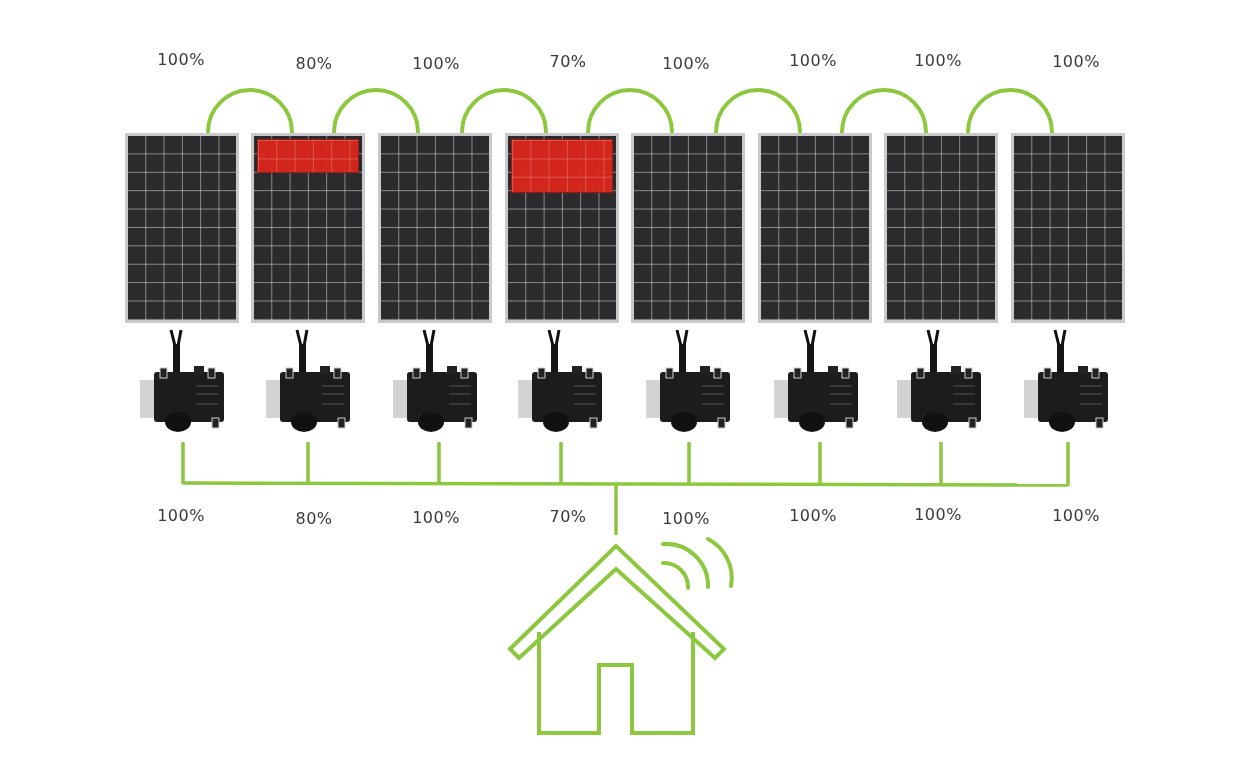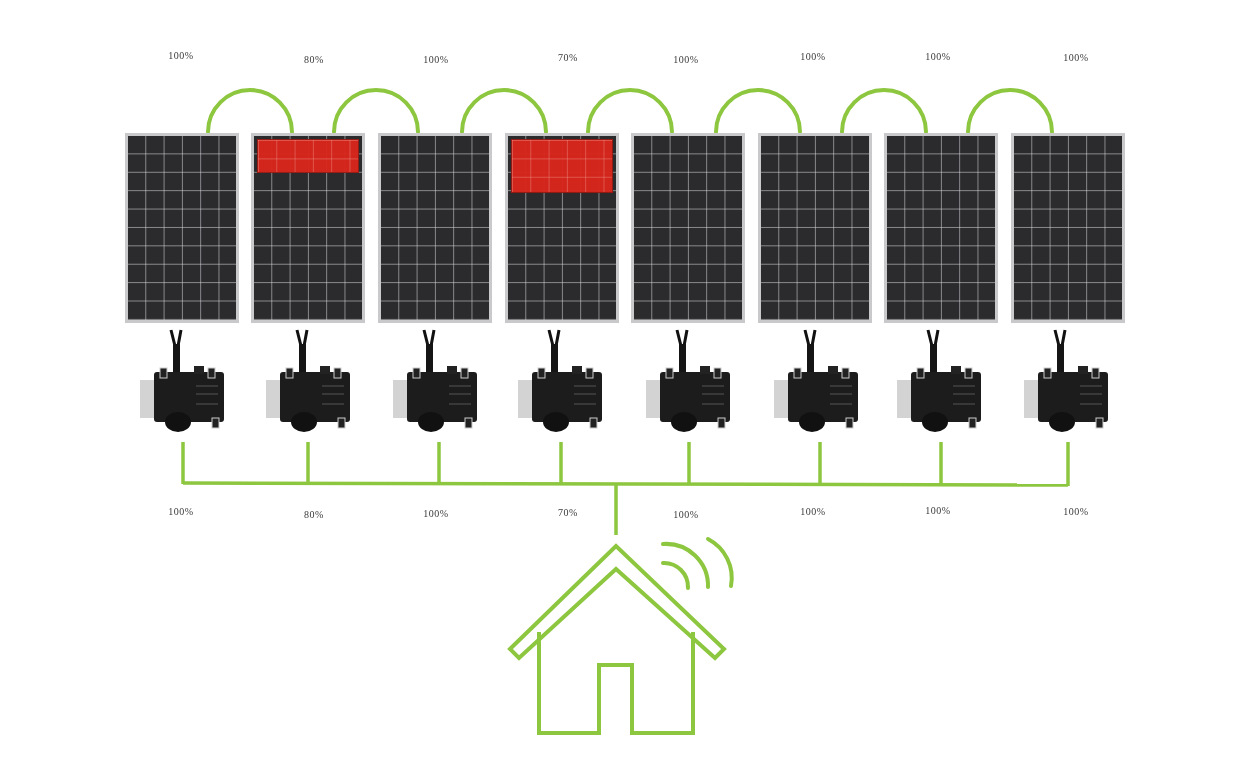--- a/index.html
+++ b/index.html
@@ -1,17 +1,17 @@
 <!DOCTYPE html>
 <html><head>
 <meta charset="utf-8">
 <style>
   html,body{margin:0;padding:0;background:#ffffff;}
   body{width:1250px;height:770px;position:relative;overflow:hidden;font-family:"DejaVu Sans","Liberation Sans",sans-serif;}
-  .label{position:absolute;font-size:10px;color:#3a3a3a;letter-spacing:0.5px;transform:translateX(-50%);white-space:nowrap;font-family:Liberation Serif, serif;}
+  .label{position:absolute;font-size:16px;color:#3a3a3a;letter-spacing:0.5px;transform:translateX(-50%);white-space:nowrap;}
   .panel{position:absolute;width:114px;height:190px;top:133px;background:#2b2b2d;border:3px solid #c9c9cb;box-sizing:border-box;
     background-image:
       linear-gradient(to right, rgba(220,220,225,0.55) 1px, transparent 1px),
       linear-gradient(to bottom, rgba(220,220,225,0.55) 1px, transparent 1px);
     background-size:18.3px 100%, 100% 18.4px;
     background-position:-1px 0, 0 -1px;}
   .shade{position:absolute;left:3px;right:3px;top:3px;background:#d9261c;border:1px solid #9a1a14;opacity:0.96;
     background-image:
       linear-gradient(to right, rgba(255,180,170,0.35) 1px, transparent 1px),
       linear-gradient(to bottom, rgba(255,180,170,0.35) 1px, transparent 1px);

